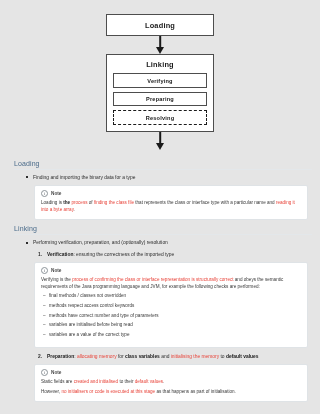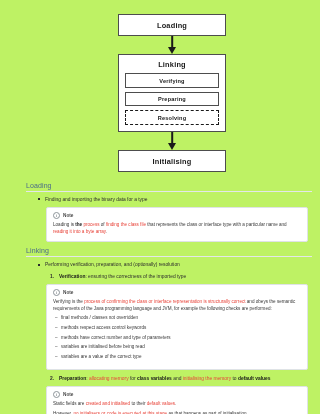--- a/index.html
+++ b/index.html
@@ -3,21 +3,21 @@
 <meta charset="utf-8">
 <style>
   * { box-sizing: border-box; }
   html, body {
     margin: 0; padding: 0;
     width: 320px; height: 414px;
     background: #ffffff;
     font-family: "Liberation Sans", sans-serif;
     overflow: hidden;
   }
-  .page { position: relative; width: 320px; height: 414px; background: #bef264; padding-left: 12px; }
+  .page { position: relative; width: 320px; height: 414px; background: #e5e5e5; }
 
   
   .diagram { position: relative; width: 320px; padding-top: 14px; }
   .dbox {
     border: 1.3px solid #4d4d4d;
     background: #fff;
     margin: 0 auto;
     text-align: center;
     color: #1a1a1a;
     font-weight: bold;
@@ -149,23 +149,20 @@
         <div class="dbox-inner">Preparing</div>
         <div class="dbox-inner dashed">Resolving</div>
       </div>
     </div>
 
     <div class="arrow">
       <div class="shaft"></div>
       <div class="head"></div>
     </div>
 
-    <div class="dbox dbox-outer">
-      <div class="dbox-title">Initialising</div>
-    </div>
   </div>
 
   <div class="prose">
 
     <h2 class="sec">Loading</h2>
     <ul class="bl">
       <li>Finding and importing the binary data for a type</li>
     </ul>
 
     <div class="note">

